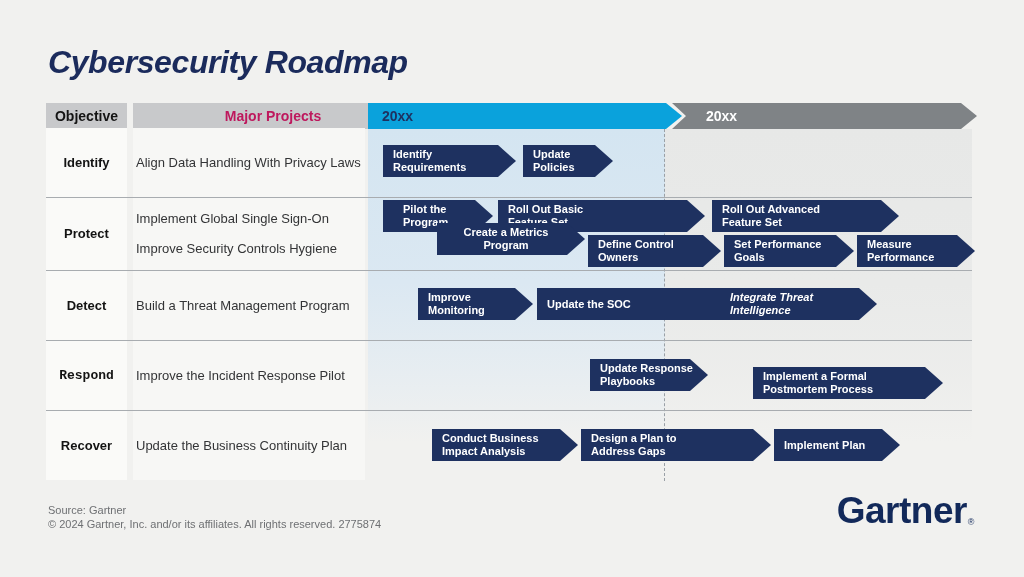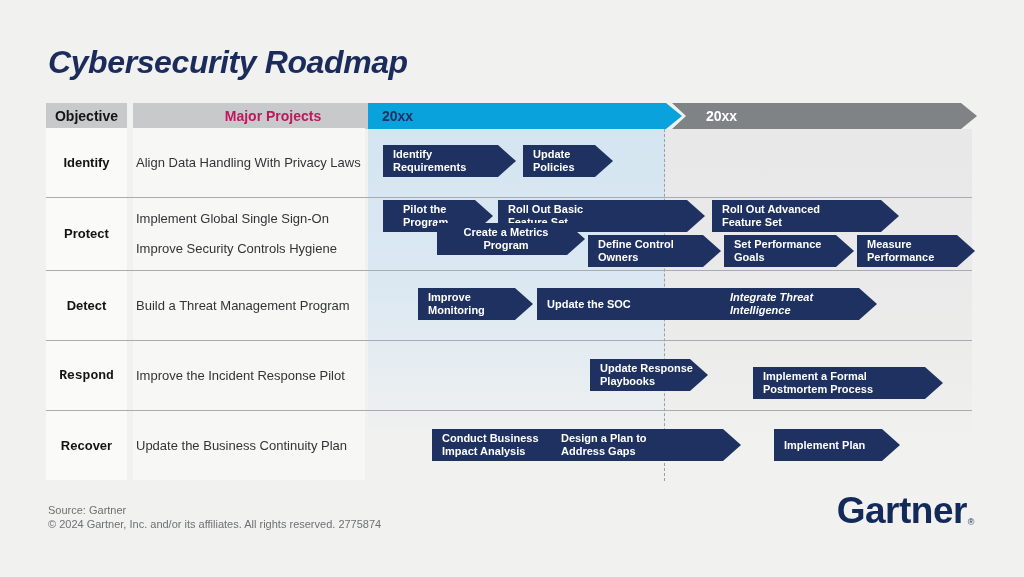--- a/index.html
+++ b/index.html
@@ -175,21 +175,21 @@
       <span>Playbooks</span>
     </div>
     <div class="task" style="left: 711px; top: 367px; width: 190px; margin-left: 42px;">
       <span>Implement a Formal</span>
       <span>Postmortem Process</span>
     </div>
     <div class="task" style="left: 432px; top: 429px; width: 146px;">
       <span>Conduct Business</span>
       <span>Impact Analysis</span>
     </div>
-    <div class="task" style="left: 551px; top: 429px; width: 190px;">
+    <div class="task" style="left: 581px; top: 429px; width: 190px;">
       <span>Design a Plan to</span>
       <span>Address Gaps</span>
     </div>
     <div class="task" style="left: 774px; top: 429px; width: 126px;">
       <span>Implement Plan</span>
     </div>
   </div>
 
 <div class="src">Source: Gartner</div>
 <div class="copy">© 2024 Gartner, Inc. and/or its affiliates. All rights reserved. 2775874</div>

